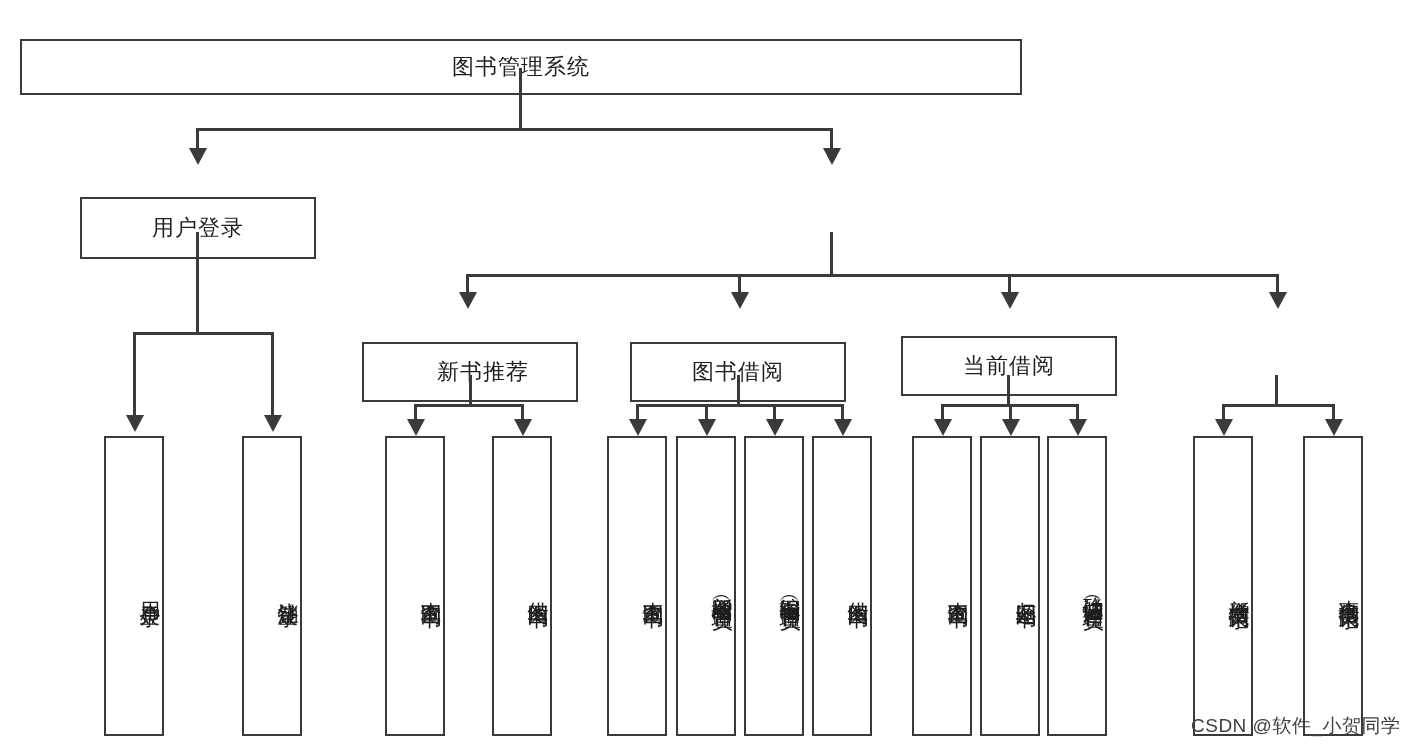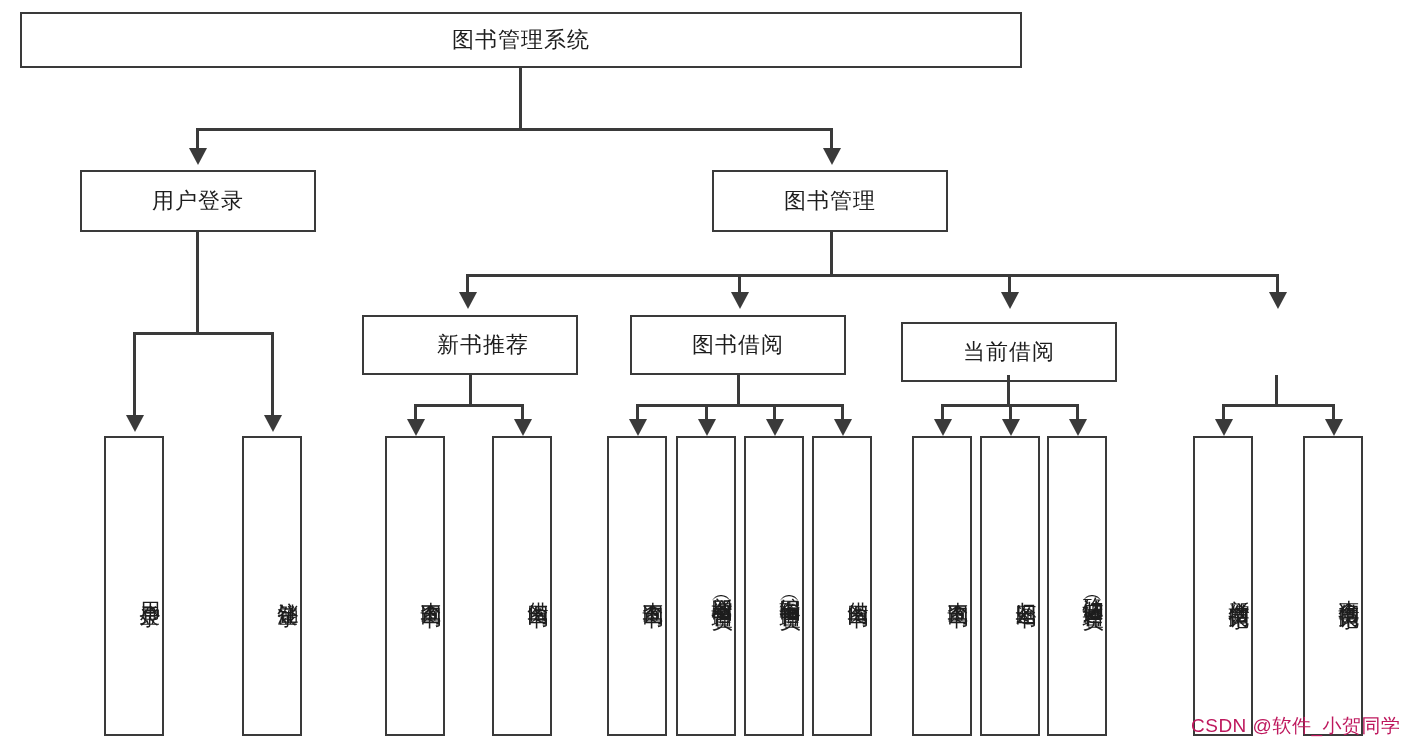--- a/index.html
+++ b/index.html
@@ -27,20 +27,21 @@
     display: flex;
     align-items: center;
     justify-content: center;
     text-align: center;
     color: #1d1d1d;
   }
   .node.horiz {
     font-size: 22px;
     line-height: 1.2;
     letter-spacing: 1px;
+    margin-top: 27px;
   }
   .node.vert {
     writing-mode: vertical-rl;
     text-orientation: upright;
     font-size: 21px;
     line-height: 1.12;
     letter-spacing: 2px;
     align-items: flex-start;
     justify-content: center;
     padding-top: 6px;
@@ -66,21 +67,21 @@
     width: 0;
     height: 0;
     border-left: 9px solid transparent;
     border-right: 9px solid transparent;
     border-top: 17px solid #3a3a3a;
   }
   
   #watermark {
     position: absolute;
     font-size: 19px;
-    color: #be185d;
+    color: #404040;
     white-space: nowrap;
     letter-spacing: 0.5px;
     font-family: "Liberation Sans", "DejaVu Sans", sans-serif;
   }
 </style>
 </head>
 <body>
 
 <div id="canvas">
 
@@ -93,23 +94,20 @@
   <div class="hline" style="left:196px; top:128px; width:637px;"></div>
   <div class="vline" style="left:196px; top:128px; height:22px;"></div>
   <div class="arrow" style="left:189px; top:148px;"></div>
   <div class="vline" style="left:830px; top:128px; height:22px;"></div>
   <div class="arrow" style="left:823px; top:148px;"></div>
 
   <div class="node horiz" style="left:80px; top:170px; width:236px; height:62px;">
     <span>用户登录</span>
   </div>
 
-  <div class="node horiz" style="left:712px; top:170px; width:236px; height:62px;">
-    <span>图书管理</span>
-  </div>
 
   <div class="vline" style="left:196px; top:232px; height:102px;"></div>
   <div class="hline" style="left:133px; top:332px; width:138px;"></div>
   <div class="vline" style="left:133px; top:332px; height:85px;"></div>
   <div class="arrow" style="left:126px; top:415px;"></div>
   <div class="vline" style="left:271px; top:332px; height:85px;"></div>
   <div class="arrow" style="left:264px; top:415px;"></div>
 
   <div class="vline" style="left:830px; top:232px; height:44px;"></div>
   <div class="hline" style="left:466px; top:274px; width:813px;"></div>
@@ -121,21 +119,21 @@
   <div class="arrow" style="left:1001px; top:292px;"></div>
   <div class="vline" style="left:1276px; top:274px; height:20px;"></div>
   <div class="arrow" style="left:1269px; top:292px;"></div>
 
   <div class="node horiz" style="left:362px; top:315px; width:216px; height:60px;padding-left:26px;">
     <span>新书推荐</span>
   </div>
   <div class="node horiz" style="left:630px; top:315px; width:216px; height:60px;">
     <span>图书借阅</span>
   </div>
-  <div class="node horiz" style="left:901px; top:322px; width:216px; height:60px;">
+  <div class="node horiz" style="left:901px; top:309px; width:216px; height:60px;">
     <span>当前借阅</span>
   </div>
 
   <div class="vline" style="left:469px; top:375px; height:32px;"></div>
   <div class="hline" style="left:414px; top:404px; width:110px;"></div>
   <div class="vline" style="left:414px; top:404px; height:16px;"></div>
   <div class="arrow" style="left:407px; top:419px;"></div>
   <div class="vline" style="left:521px; top:404px; height:16px;"></div>
   <div class="arrow" style="left:514px; top:419px;"></div>
 

